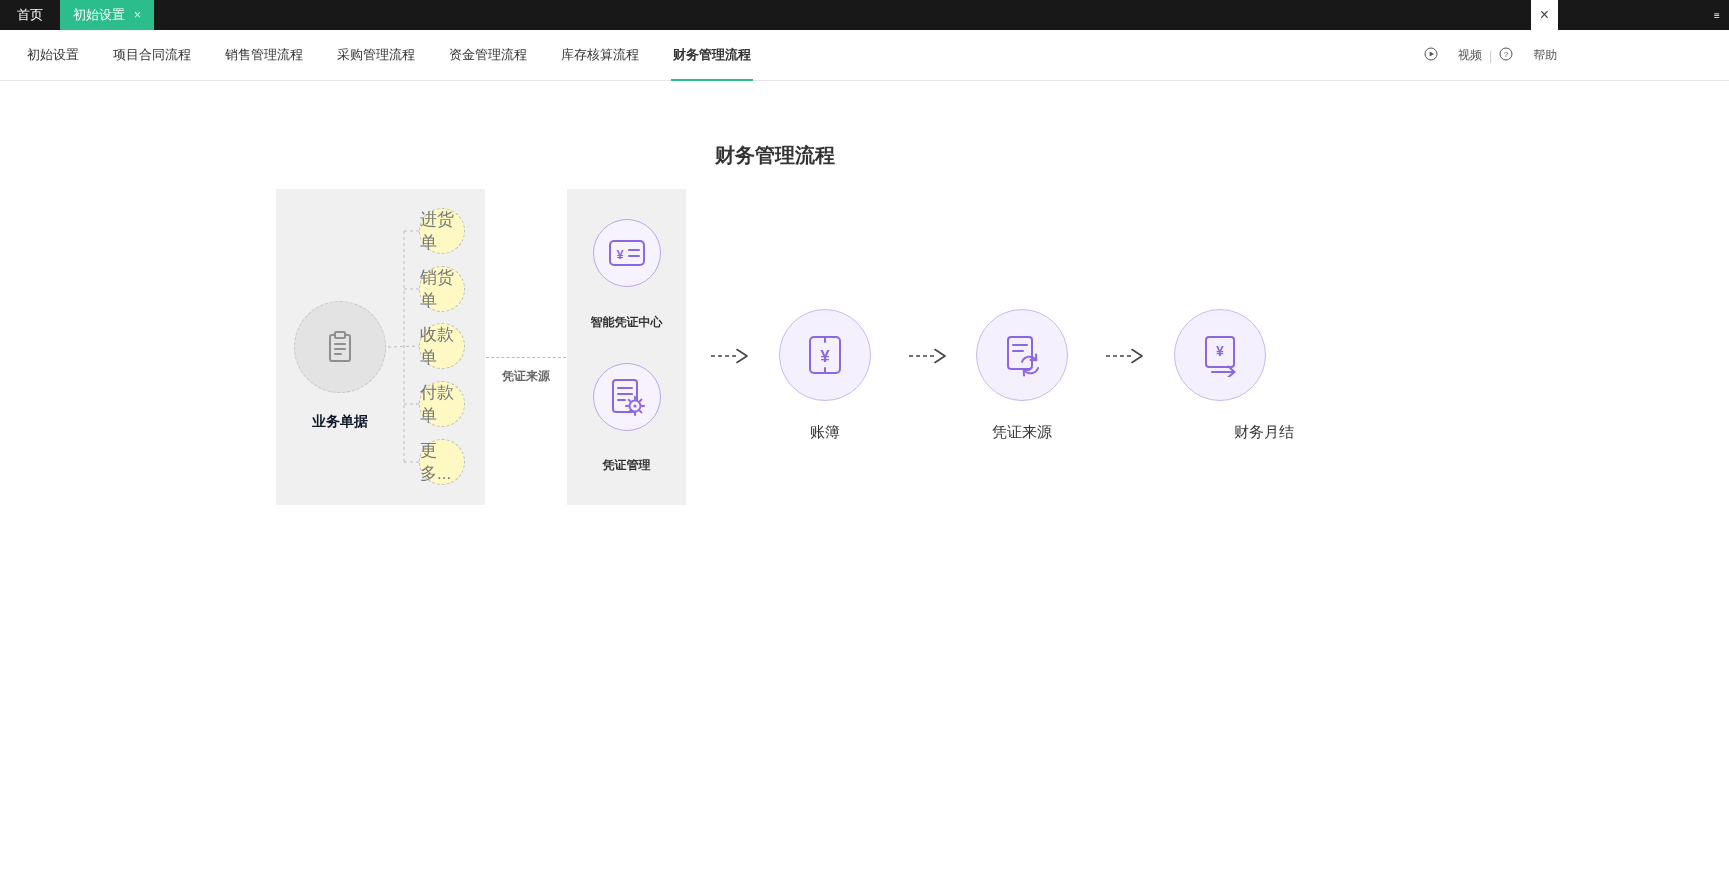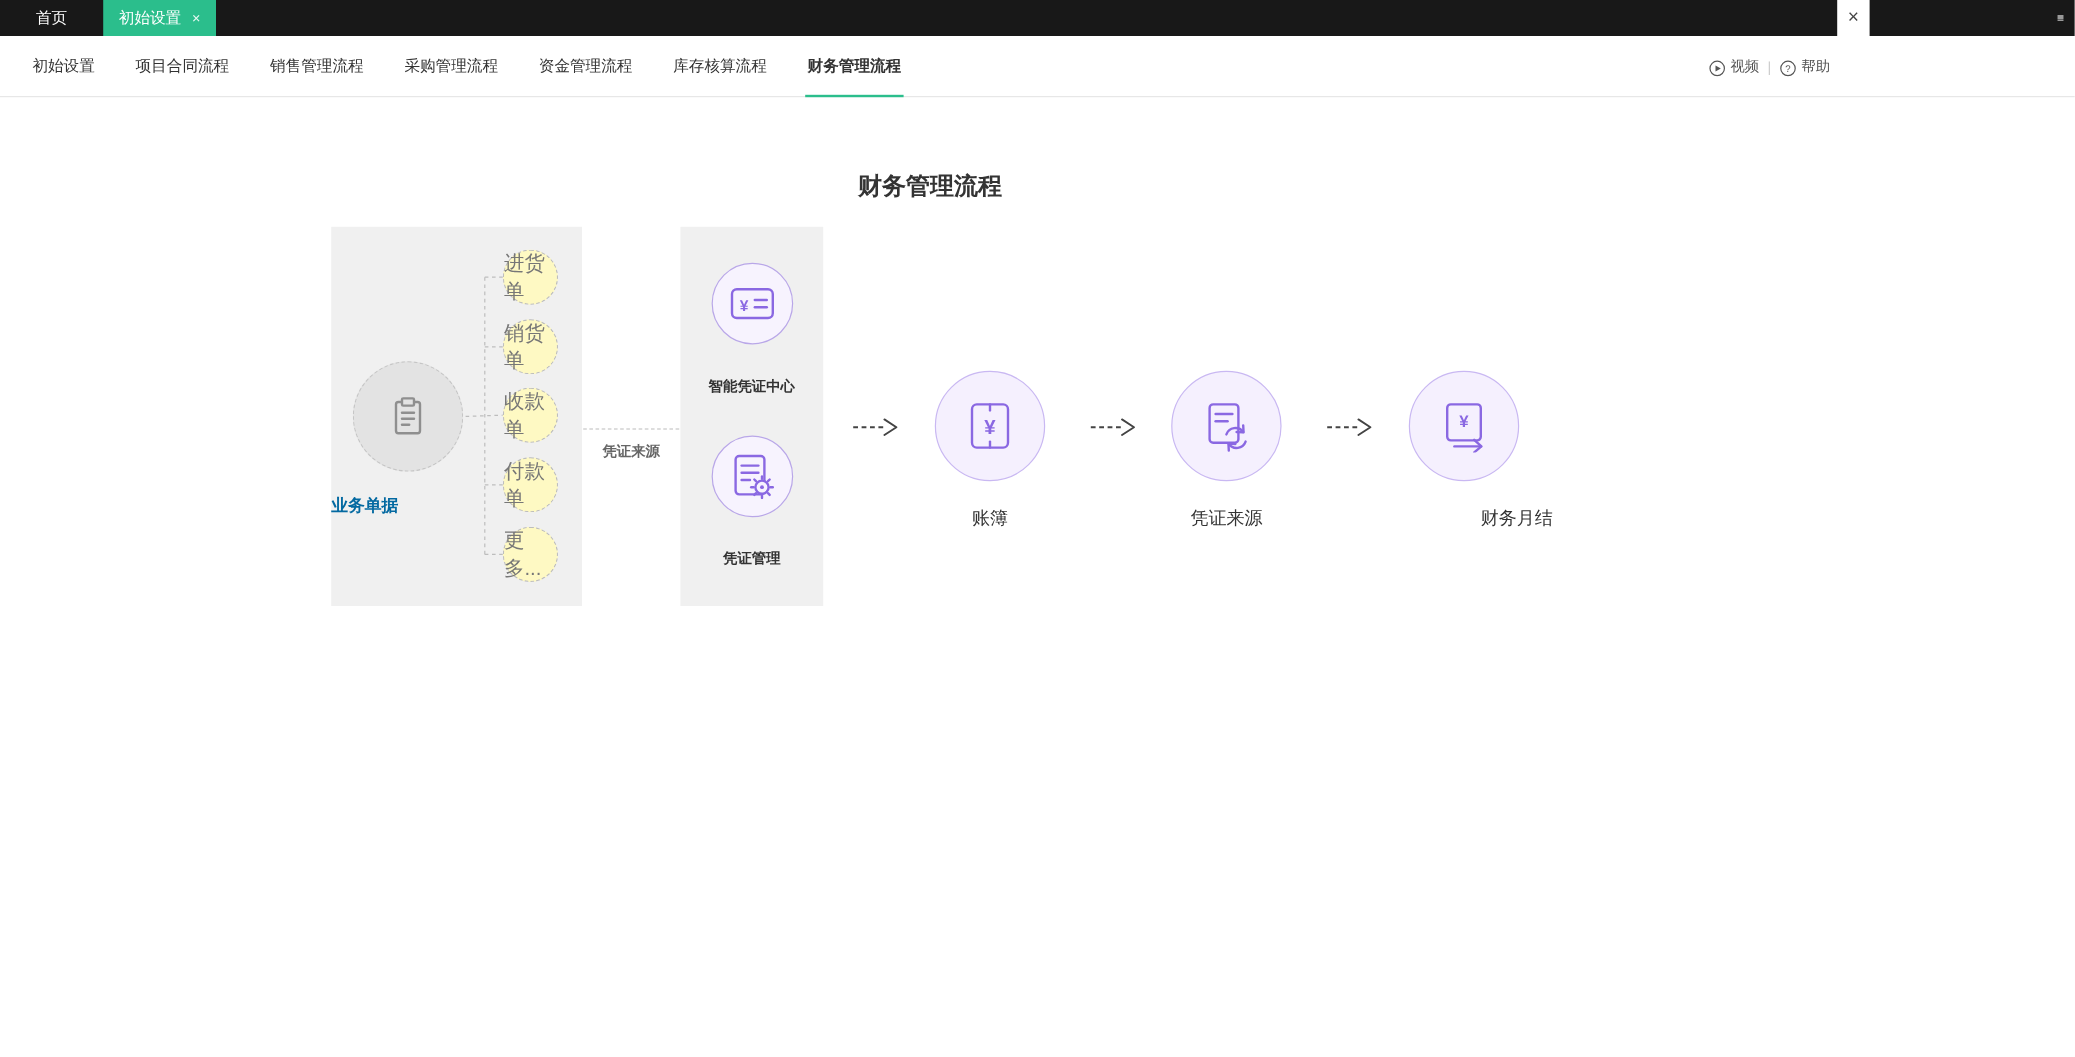--- a/index.html
+++ b/index.html
@@ -1,45 +1,45 @@
 <!DOCTYPE html>
 <html><head>
 <meta charset="utf-8">
 <style>
   * { margin:0; padding:0; box-sizing:border-box; }
   body { font-family:"Liberation Sans","DejaVu Sans",sans-serif; background:#ffffff; }
   .screen { position:relative; width:1729px; height:881px; background:#ffffff; overflow:hidden; }
 
   
   .topbar { position:absolute; top:0; left:0; width:1729px; height:30px; background:#181818; display:flex; align-items:stretch; }
-  .home-tab { color:#ffffff; font-size:13px; display:flex; align-items:center; padding:0 30px; cursor:pointer; }
+  .home-tab { color:#ffffff; font-size:13px; display:flex; align-items:center; padding:0 17px; cursor:pointer; }
   .doc-tab { background:#2bbe8c; color:#ffffff; font-size:13px; display:flex; align-items:center; gap:9px; padding:0 13px; cursor:pointer; }
   .doc-tab .tab-close { font-size:12px; opacity:.9; cursor:pointer; }
   .window-close { position:absolute; left:1531px; top:0; width:27px; height:30px; background:#ffffff; color:#444; font-size:16px; display:flex; align-items:center; justify-content:center; cursor:pointer; }
   .corner-glyph { position:absolute; left:1705px; top:0; width:24px; height:30px; color:#ffffff; font-size:10px; display:flex; align-items:center; justify-content:center; cursor:pointer; }
 
   
   .tabbar { position:absolute; top:30px; left:0; width:1729px; height:51px; background:#ffffff; border-bottom:1px solid #e7e7e7; display:flex; align-items:stretch; padding-left:25px; }
   .tab { font-size:13px; color:#333; display:flex; align-items:center; padding:0 2px; margin-right:30px; position:relative; cursor:pointer; white-space:nowrap; }
   .tab.active { font-weight:bold; }
   .tab.active::after { content:""; position:absolute; left:0; right:0; bottom:-1px; height:2px; background:#2bbe8c; }
   .tab-utils { position:absolute; left:1424px; top:30px; height:51px; display:flex; align-items:center; gap:7px; font-size:12px; color:#555; }
-  .util-item { display:flex; align-items:flex-end; gap:4px; cursor:pointer; }
+  .util-item { display:flex; align-items:flex-start; gap:20px; cursor:pointer; }
   .util-divider { color:#cccccc; }
 
   
   .page-title { position:absolute; left:300px; top:142px; width:950px; text-align:center; font-size:20px; font-weight:600; color:#333; }
 
   .panel { position:absolute; background:#f0f0f0; }
   .panel-left { left:276px; top:189px; width:209px; height:316px; }
   .panel-voucher { left:567px; top:189px; width:119px; height:316px; }
 
   .big-circle { position:absolute; left:18px; top:112px; width:92px; height:92px; border-radius:50%;
                 background:#e3e3e3; border:1px dashed #c6c6c6; display:flex; align-items:center; justify-content:center; }
-  .biz-label { position:absolute; left:0; top:224px; width:128px; font-size:14px; font-weight:bold; color:#0369a1; }
+  .biz-label { position:absolute; left:0; top:224px; width:128px; text-align:center; font-size:14px; font-weight:bold; color:#0f172a; }
 
   .dashed-circle { position:absolute; left:143px; width:46px; height:46px; border-radius:50%;
                    background:#fef9c3; border:1px dashed #bdbdbd; display:flex; align-items:center; justify-content:center;
                    font-size:17px; color:#777; }
 
   .connector-svg { position:absolute; left:0; top:0; }
 
   .source-line { position:absolute; left:486px; top:357px; width:80px; border-top:1px dashed #bbbbbb; }
   .source-label { position:absolute; left:486px; top:368px; width:80px; text-align:center; font-size:12px; color:#666;font-weight:bold; }
 

